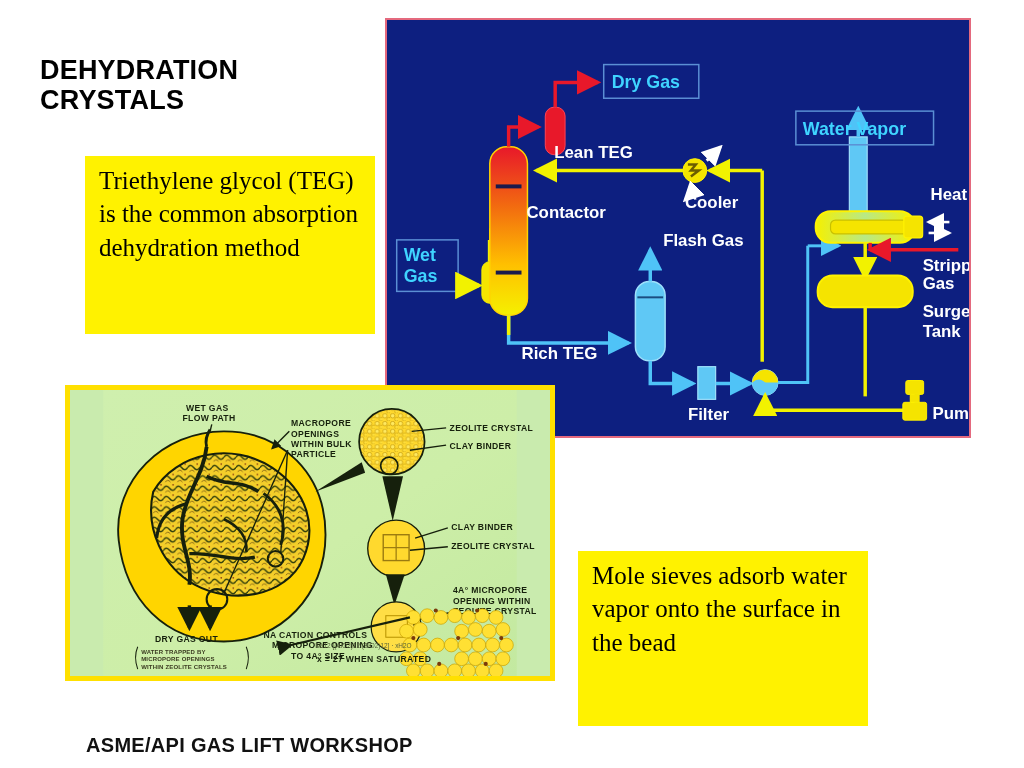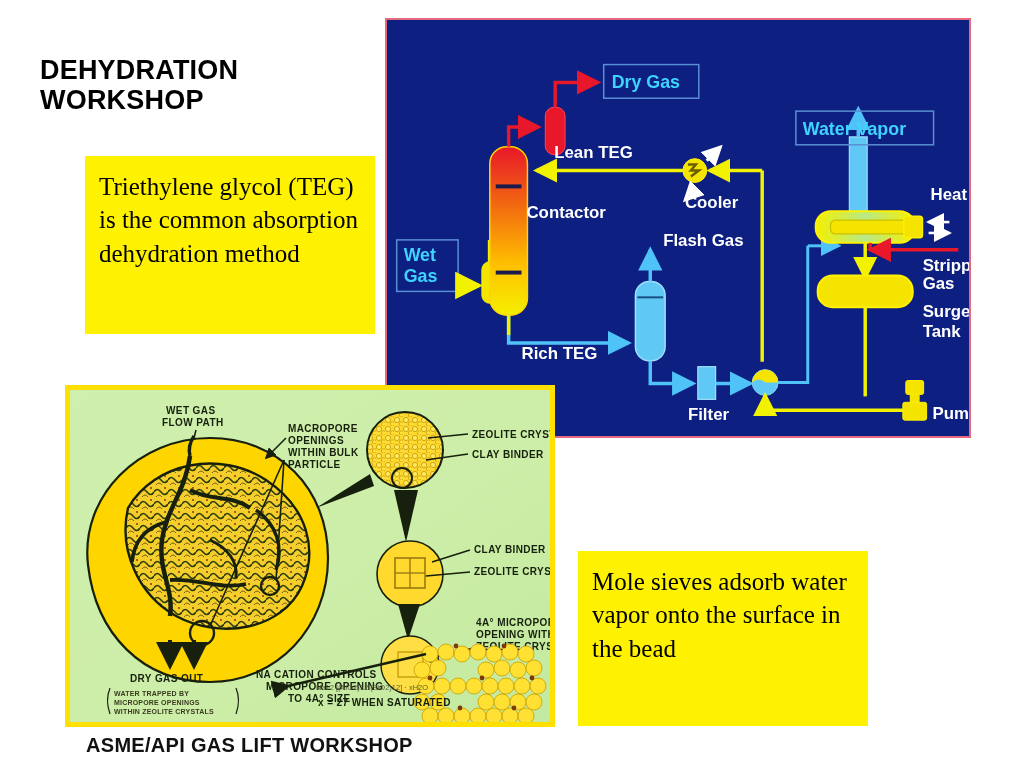--- a/index.html
+++ b/index.html
@@ -11,21 +11,21 @@
     position:absolute; left:40px; top:55px; width:320px;
     font-family:"Liberation Sans", sans-serif;
     font-weight:bold; font-size:27px; line-height:1.12;
     color:#000000; letter-spacing:0.2px;
   }
 
   
   .callout{
     position:absolute; background:#FFF200; color:#000;
     font-family:"Liberation Serif", serif; font-size:25px;
-    line-height:1.33; padding:14px 12px 10px 14px;
+    line-height:1.33; padding:8px 12px 10px 14px;
   }
   #callout-teg{ left:85px; top:156px; width:290px; height:178px; }
   #callout-mole{ left:578px; top:551px; width:290px; height:175px; }
 
   
   #footer-text{
     position:absolute; left:86px; top:734px;
     font-family:"Liberation Sans", sans-serif;
     font-weight:bold; font-size:20px; color:#111;
     letter-spacing:0.3px;
@@ -37,35 +37,35 @@
     background:#0D1F80; border:2px solid #E4697E; overflow:hidden;
   }
   #flow-diagram svg{ display:block; width:100%; height:100%; }
   .fd-label{ font-family:"Liberation Sans", sans-serif; font-weight:bold;
              fill:#ffffff; font-size:17px; }
   .fd-boxlabel{ font-family:"Liberation Sans", sans-serif; font-weight:bold;
              fill:#3FD4FF; font-size:18px; }
 
   
   #zeolite-figure{
-    position:absolute; left:65px; top:385px; width:490px; height:342px;
+    position:absolute; left:65px; top:385px; width:490px; height:296px;
     border:5px solid #FFE000; background:#C9EBAE; overflow:hidden;
   }
   #zeolite-figure svg{ display:block; width:100%; height:100%; }
   .zt{ font-family:"Liberation Sans", sans-serif; font-weight:bold;
        fill:#16200c; font-size:10px; letter-spacing:0.4px; }
   .zt-sm{ font-family:"Liberation Sans", sans-serif; font-weight:bold;
        fill:#3a3a20; font-size:7px; letter-spacing:0.2px; }
   .zt-form{ font-family:"Liberation Sans", sans-serif;
        fill:#55603a; font-size:7.5px; }
 </style>
 </head>
 <body>
 
-<div id="slide-title">DEHYDRATION WORKSHOP</div>
+<div id="slide-title">DEHYDRATION CRYSTALS</div>
 
 <div class="callout" id="callout-teg">Triethylene glycol (TEG) is the common absorption dehydration method</div>
 
 <div class="callout" id="callout-mole">Mole sieves adsorb water vapor onto the surface in the bead</div>
 
 <div id="flow-diagram">
 <svg viewBox="0 0 586 420" xmlns="http://www.w3.org/2000/svg">
   <defs>
     <linearGradient id="contactorGrad" x1="0" y1="0" x2="0" y2="1">
       <stop offset="0%" stop-color="#E8182A"></stop>

